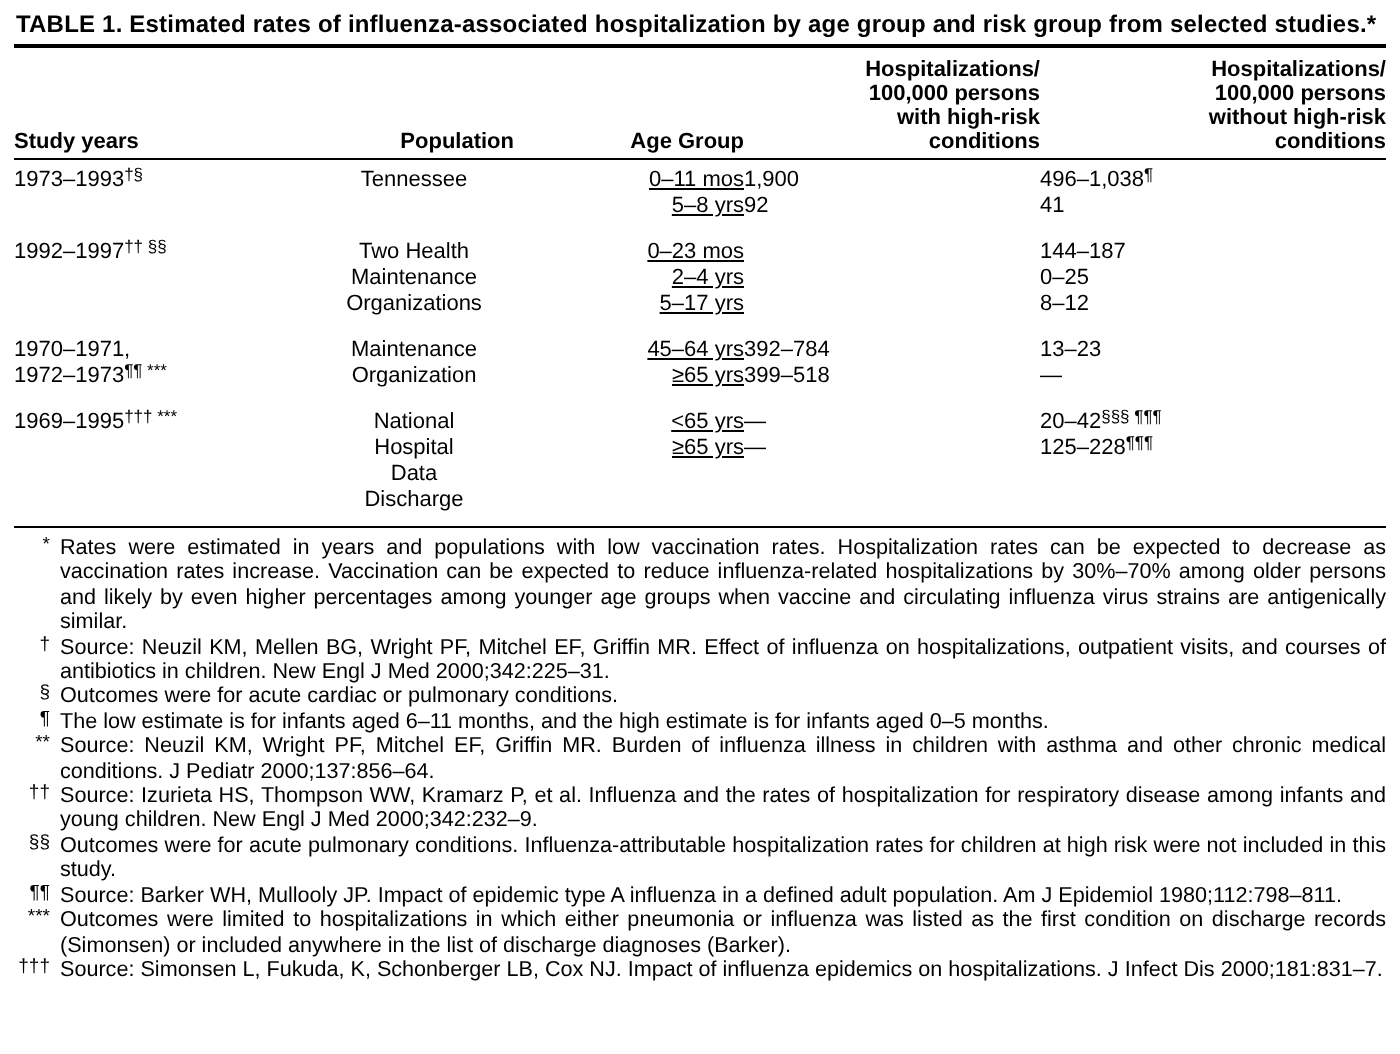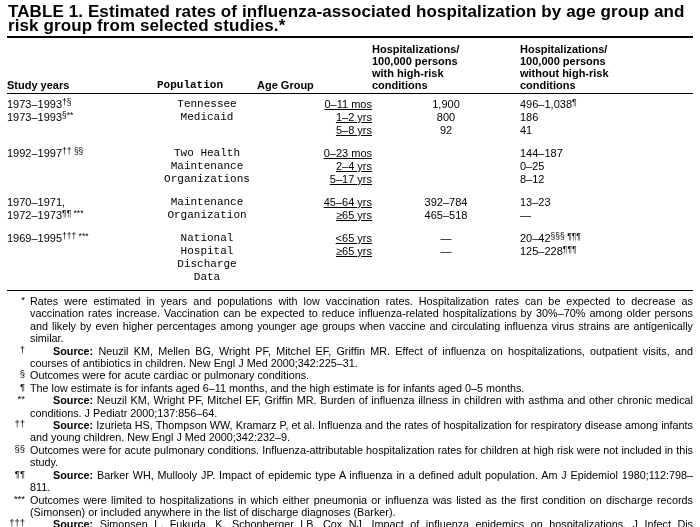--- a/index.html
+++ b/index.html
@@ -13,21 +13,21 @@
   body {
     font-family: "Liberation Sans", sans-serif;
     color: #000;
     -webkit-font-smoothing: antialiased;
   }
   .page {
     padding: 3px 7px 0 7px;
     width: 686px;
   }
   .table-title {
-    font-size: 17px;
+    font-size: 12px;
     font-weight: bold;
     line-height: 14px;
     padding: 2px 0 3px 1px;
     border-bottom: 2px solid #000;
     letter-spacing: 0.1px;
   }
   table.main {
     width: 100%;
     border-collapse: collapse;
     table-layout: fixed;
@@ -42,26 +42,26 @@
     border-bottom: 1.5px solid #000;
   }
   table.main td {
     padding: 0;
     line-height: 13px;
     vertical-align: top;
     white-space: nowrap;
   }
   tbody tr:first-child td { padding-top: 4px; margin-top: 15px; }
   .col0 { text-align: left; }
-  .col1 { text-align: center; font-family: Liberation Mono, monospace; }
+  .col1 { text-align: center; }
   .col2 { text-align: right; }
-  .col3 { text-align: center; }
+  .col3 { text-align: left; }
   .col4 { }
   th.col0 { text-align: left; }
-  th.col1, th.col2, th.col3, th.col4 { text-align: left; }
+  th.col1, th.col2, th.col3, th.col4 { text-align: right; }
   td.col0 { padding-left: 1px; }
   td.col2 { padding-right: 22px; text-decoration: underline; }
   td.col3 { padding-right: 32px; }
   td.col4 { padding-right: 56px; }
   tr.spacer td { height: 10px; padding: 0; }
   sup {
     font-size: 8.5px;
     line-height: 0;
     vertical-align: baseline;
     position: relative;
@@ -86,21 +86,21 @@
     padding-right: 5px;
     font-size: 9.5px;
     position: relative;
     top: -1px;
     white-space: nowrap;
   }
   .fn-text {
     flex: 1 1 auto;
     text-align: justify;
   }
-  .fn-lead { font-weight: bold; margin-left: 23px; }
+  .fn-lead { font-weight: normal; }
 </style>
 </head>
 <body>
 
 <div class="page">
   <div class="table-title">TABLE 1. Estimated rates of influenza-associated hospitalization by age group and risk group from selected studies.*</div>
   <div class="table-wrap">
     <table class="main">
       <colgroup>
         <col style="width:150px">
@@ -126,27 +126,20 @@
       </thead>
       <tbody id="table-body">
           <tr>
             <td class="col0">1973–1993<sup>†§</sup></td>
             <td class="col1">Tennessee</td>
             <td class="col2">0–11 mos</td>
             <td class="col3">1,900</td>
             <td class="col4">496–1,038<sup>¶</sup></td>
           </tr>
           <tr>
-            <td class="col0">1973–1993<sup>§**</sup></td>
-            <td class="col1">Medicaid</td>
-            <td class="col2">1–2 yrs</td>
-            <td class="col3">800</td>
-            <td class="col4">186</td>
-          </tr>
-          <tr>
             <td class="col0"></td>
             <td class="col1"></td>
             <td class="col2">5–8 yrs</td>
             <td class="col3">92</td>
             <td class="col4">41</td>
           </tr>
           <tr class="spacer">
             <td colspan="5"></td>
           </tr>
           <tr>
@@ -177,21 +170,21 @@
             <td class="col0">1970–1971,</td>
             <td class="col1">Maintenance</td>
             <td class="col2">45–64 yrs</td>
             <td class="col3">392–784</td>
             <td class="col4">13–23</td>
           </tr>
           <tr>
             <td class="col0">1972–1973<sup>¶¶ ***</sup></td>
             <td class="col1">Organization</td>
             <td class="col2">≥65 yrs</td>
-            <td class="col3">465–518</td>
+            <td class="col3">399–518</td>
             <td class="col4">—</td>
           </tr>
           <tr class="spacer">
             <td colspan="5"></td>
           </tr>
           <tr>
             <td class="col0">1969–1995<sup>††† ***</sup></td>
             <td class="col1">National</td>
             <td class="col2">&lt;65 yrs</td>
             <td class="col3">—</td>
@@ -199,28 +192,28 @@
           </tr>
           <tr>
             <td class="col0"></td>
             <td class="col1">Hospital</td>
             <td class="col2">≥65 yrs</td>
             <td class="col3">—</td>
             <td class="col4">125–228<sup>¶¶¶</sup></td>
           </tr>
           <tr>
             <td class="col0"></td>
+            <td class="col1">Data</td>
+            <td class="col2"></td>
+            <td class="col3"></td>
+            <td class="col4"></td>
+          </tr>
+          <tr>
+            <td class="col0"></td>
             <td class="col1">Discharge</td>
-            <td class="col2"></td>
-            <td class="col3"></td>
-            <td class="col4"></td>
-          </tr>
-          <tr>
-            <td class="col0"></td>
-            <td class="col1">Data</td>
             <td class="col2"></td>
             <td class="col3"></td>
             <td class="col4"></td>
           </tr>
         </tbody>
     </table>
   </div>
   <div class="footnotes" id="footnotes">
       <div class="fn">
         <span class="fn-marker">*</span>

